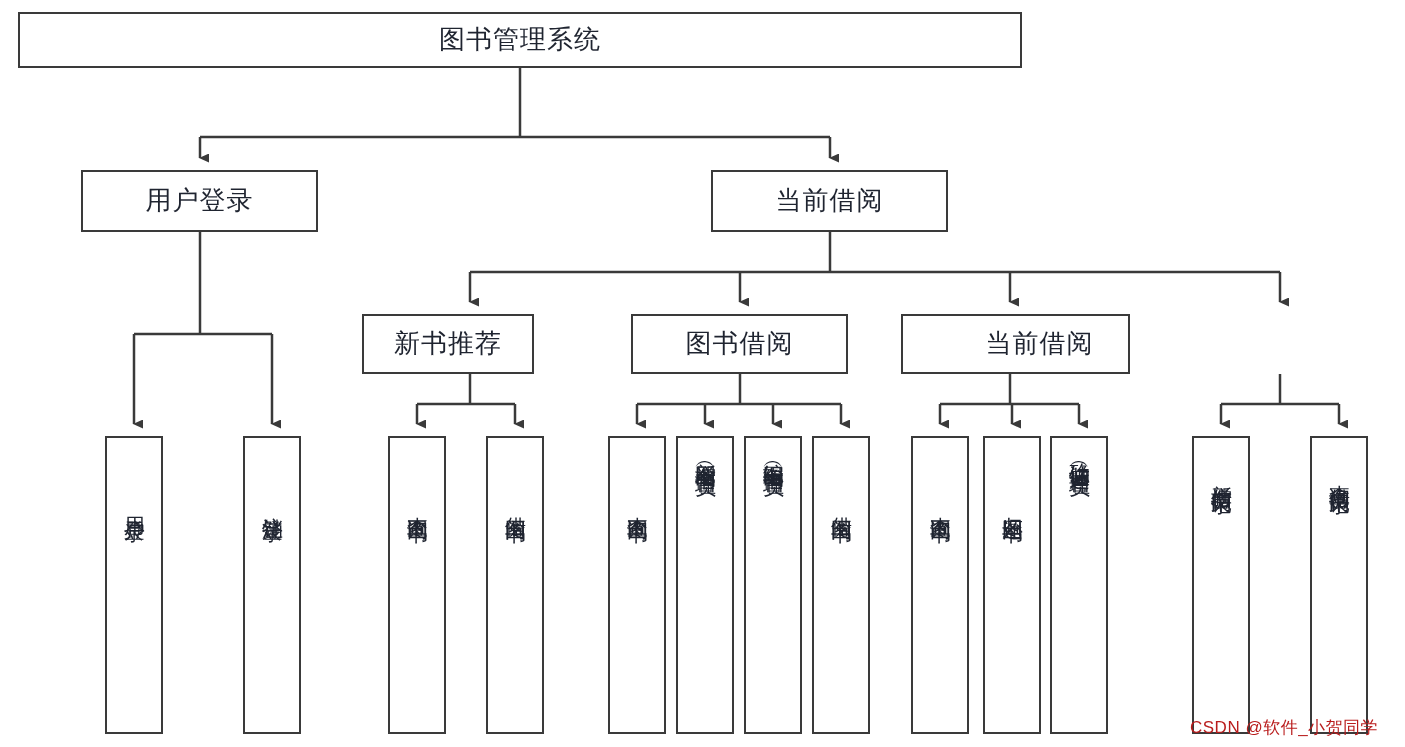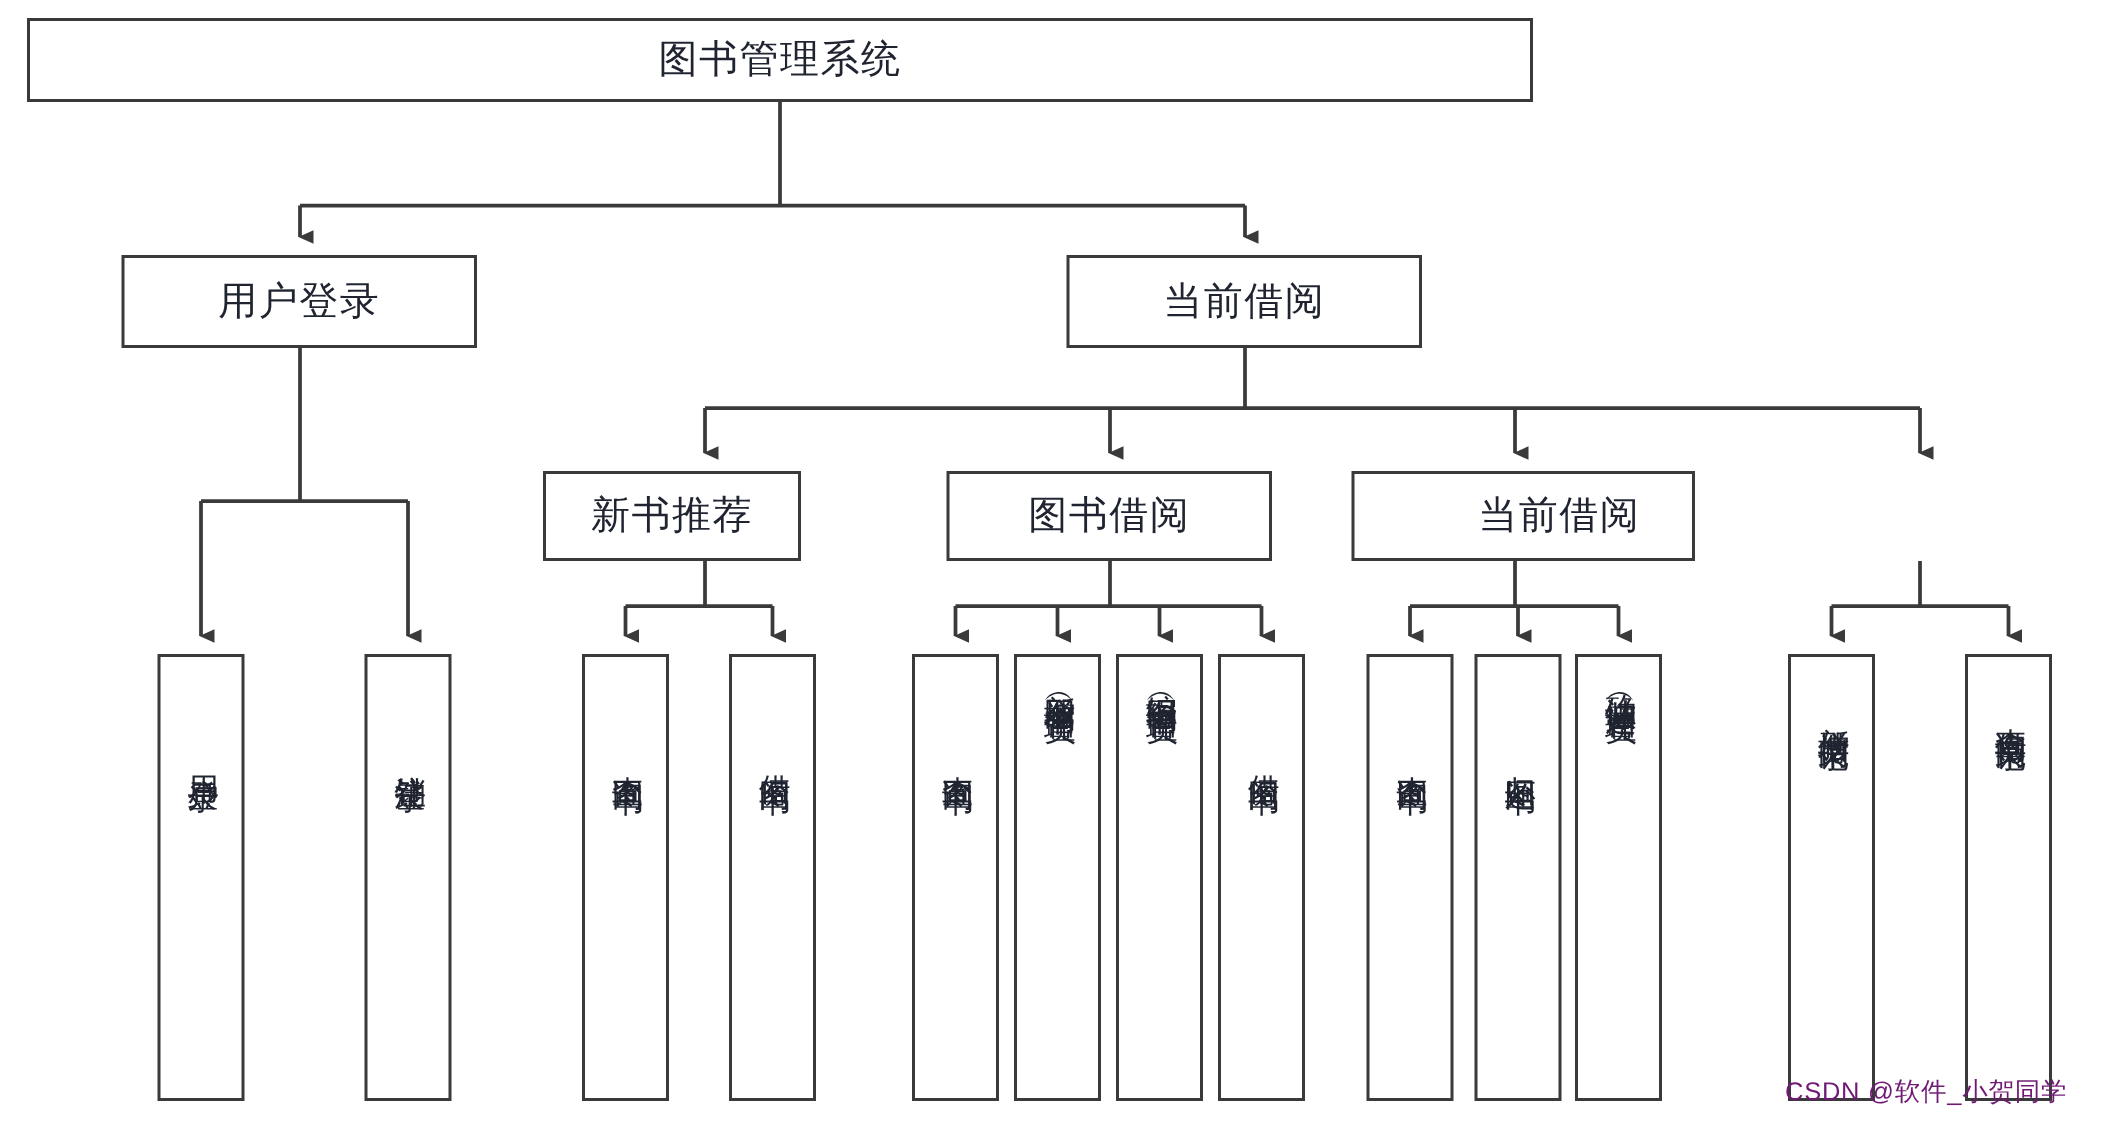--- a/index.html
+++ b/index.html
@@ -55,21 +55,21 @@
     letter-spacing: 2px;
     white-space: normal;
     text-align: left;
     max-height: 260px;
   }
   .watermark {
     position: absolute;
     left: 1190px;
     top: 716px;
     font-size: 17px;
-    color: #701a75;
+    color: #b91c1c;
     letter-spacing: 0.5px;
     white-space: nowrap;
   }
 </style>
 </head>
 <body>
 
 <div id="diagram-root">
 
   <svg class="wires" viewBox="0 0 1405 747" xmlns="http://www.w3.org/2000/svg">

